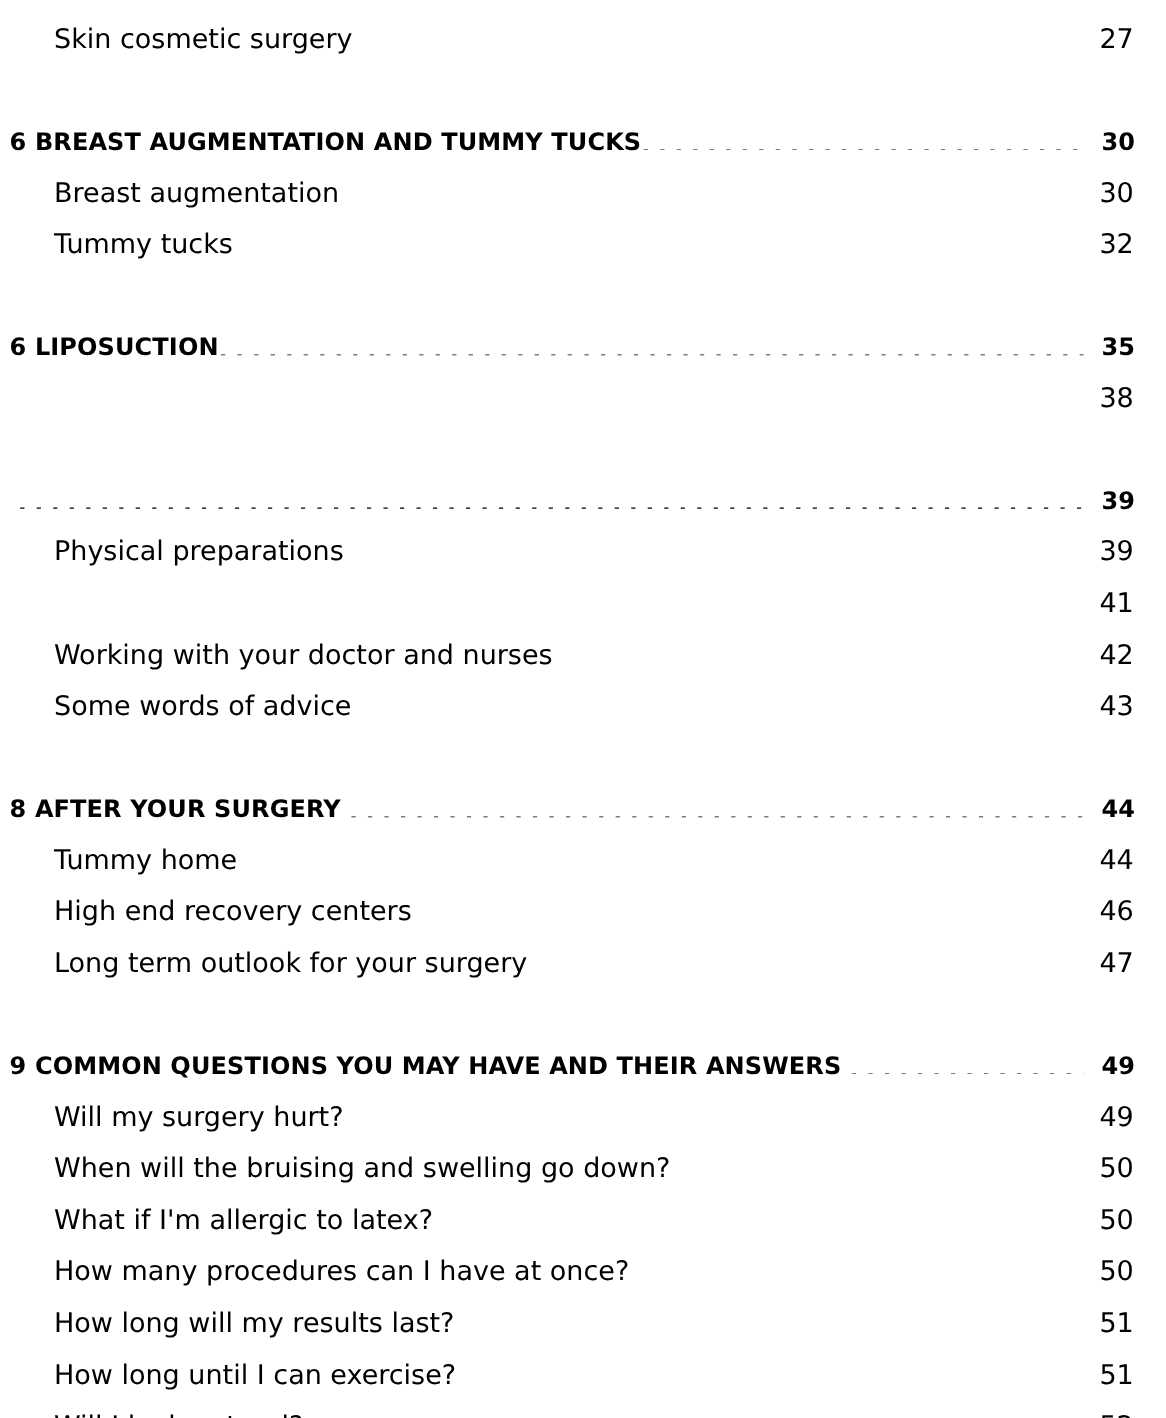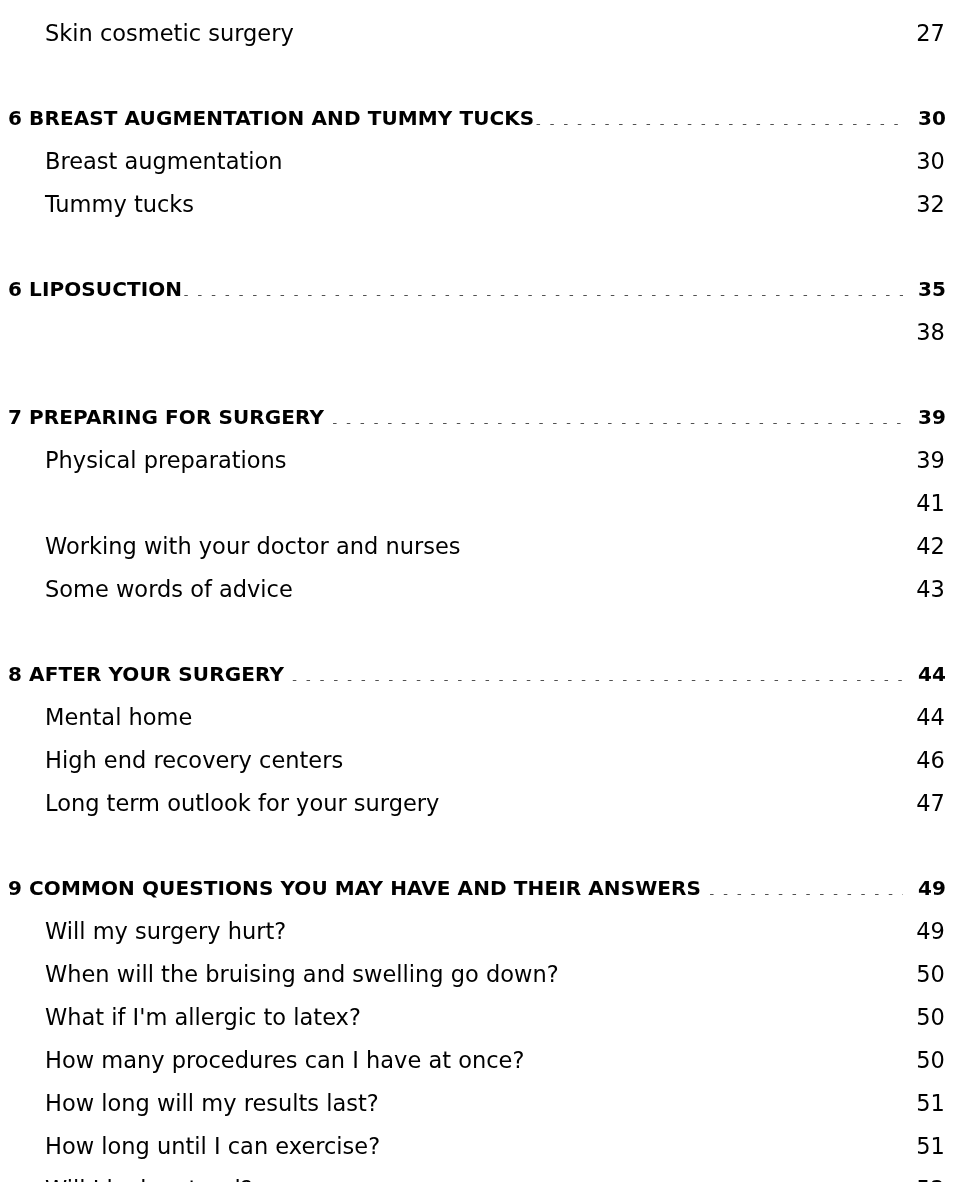--- a/index.html
+++ b/index.html
@@ -148,21 +148,20 @@
       <li class="toc-entry level-chapter gap-before sp-none sp-after">
         <span class="toc-title">6 LIPOSUCTION</span>
         <span class="toc-leader"></span>
         <span class="toc-page-num">35</span>
       </li>
       <li class="toc-entry level-sub sp-before sp-after-none">
         <span class="toc-leader"></span>
         <span class="toc-page-num">38</span>
       </li>
       <li class="toc-entry level-chapter gap-before sp-before sp-after">
-        <span class="toc-title">7 PREPARING FOR SURGERY</span>
         <span class="toc-leader"></span>
         <span class="toc-page-num">39</span>
       </li>
       <li class="toc-entry level-sub sp-before sp-after-none">
         <span class="toc-title">Physical preparations</span>
         <span class="toc-leader"></span>
         <span class="toc-page-num">39</span>
       </li>
       <li class="toc-entry level-sub sp-before sp-after-none">
         <span class="toc-leader"></span>
@@ -177,21 +176,21 @@
         <span class="toc-title">Some words of advice</span>
         <span class="toc-leader"></span>
         <span class="toc-page-num">43</span>
       </li>
       <li class="toc-entry level-chapter gap-before sp-before sp-after">
         <span class="toc-title">8 AFTER YOUR SURGERY</span>
         <span class="toc-leader"></span>
         <span class="toc-page-num">44</span>
       </li>
       <li class="toc-entry level-sub sp-before sp-after-none">
-        <span class="toc-title">Mental home</span>
+        <span class="toc-title">Tummy home</span>
         <span class="toc-leader"></span>
         <span class="toc-page-num">44</span>
       </li>
       <li class="toc-entry level-sub sp-before sp-after-none">
         <span class="toc-title">High end recovery centers</span>
         <span class="toc-leader"></span>
         <span class="toc-page-num">46</span>
       </li>
       <li class="toc-entry level-sub sp-none sp-after-none">
         <span class="toc-title">Long term outlook for your surgery</span>

